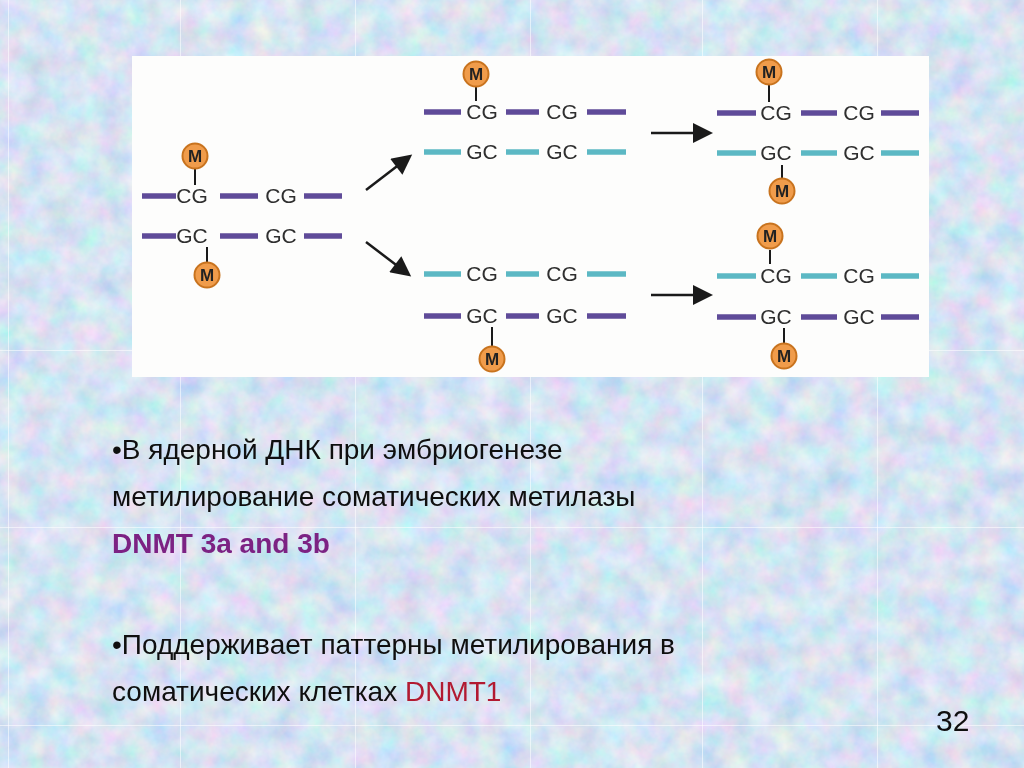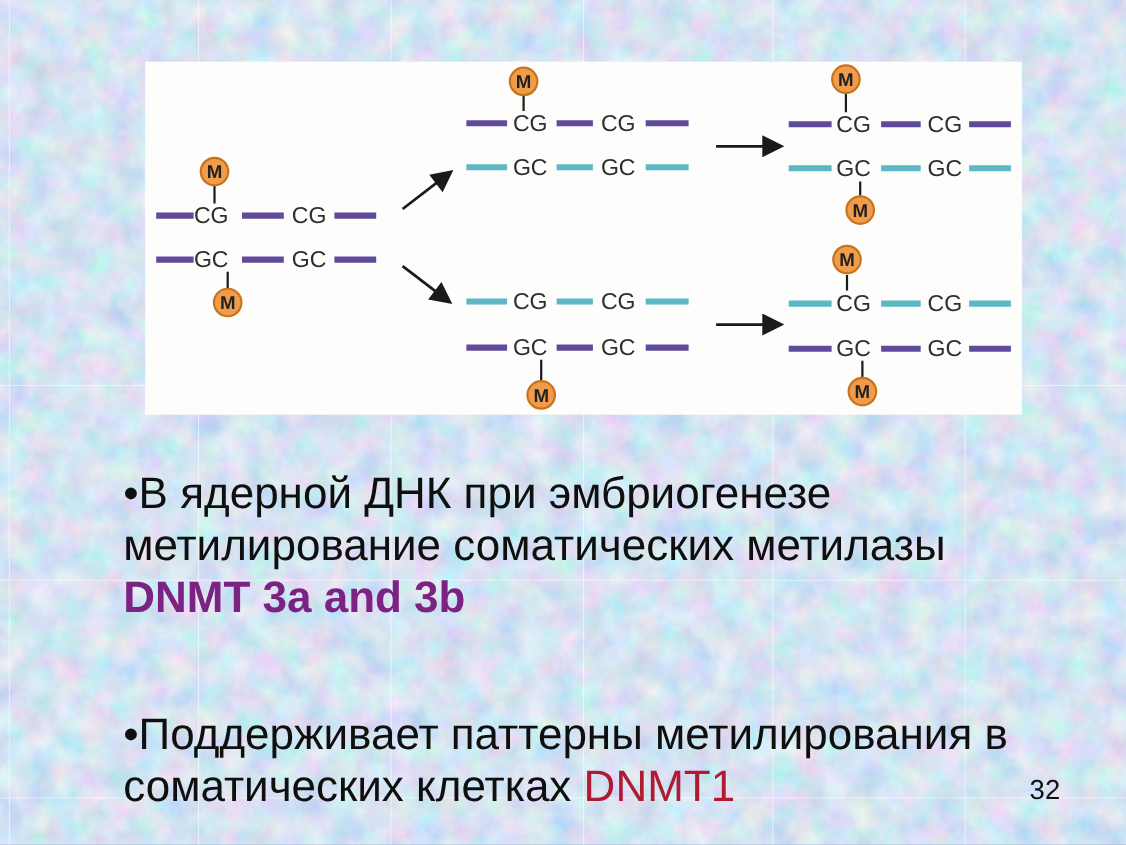--- a/index.html
+++ b/index.html
@@ -22,30 +22,30 @@
     fill: var(--diagram-text, #2f2f2f); text-anchor:middle;
   }
   .m-circle { fill: var(--m-fill, #f09c4b); stroke: var(--m-stroke, #c8731e); stroke-width:2; }
   .m-text {
     font-family:"Liberation Sans", sans-serif; font-size:17px; font-weight:bold;
     fill:#222; text-anchor:middle;
   }
   .connector { stroke:#1a1a1a; stroke-width:2; }
   .arrow-line { stroke: var(--arrow, #1a1a1a); stroke-width:2.5; }
   .para {
-    position:absolute; left:112px; font-size:40px; line-height:47px;
+    position:absolute; left:112px; font-size:28px; line-height:47px;
     color: var(--text-black, #0f0f0f); letter-spacing:0px;
   }
   #para1 { top:426px; }
-  #para2 { top:645px; }
+  #para2 { top:621px; }
   .tline { display:block; white-space:pre; }
   .accent-purple { color: var(--accent-purple, #7c2283); font-weight: bold; }
   .accent-red { color: var(--accent-red, #b21a31); }
   .page-number {
-    position:absolute; left:936px; top:704px; font-size:25px;
+    position:absolute; left:936px; top:704px; font-size:30px;
     color: var(--text-black, #0f0f0f);
   }
 </style>
 </head>
 <body>
 
 <div class="slide">
 
   <svg class="bg-svg" width="1024" height="768" aria-hidden="true">
     <defs>

